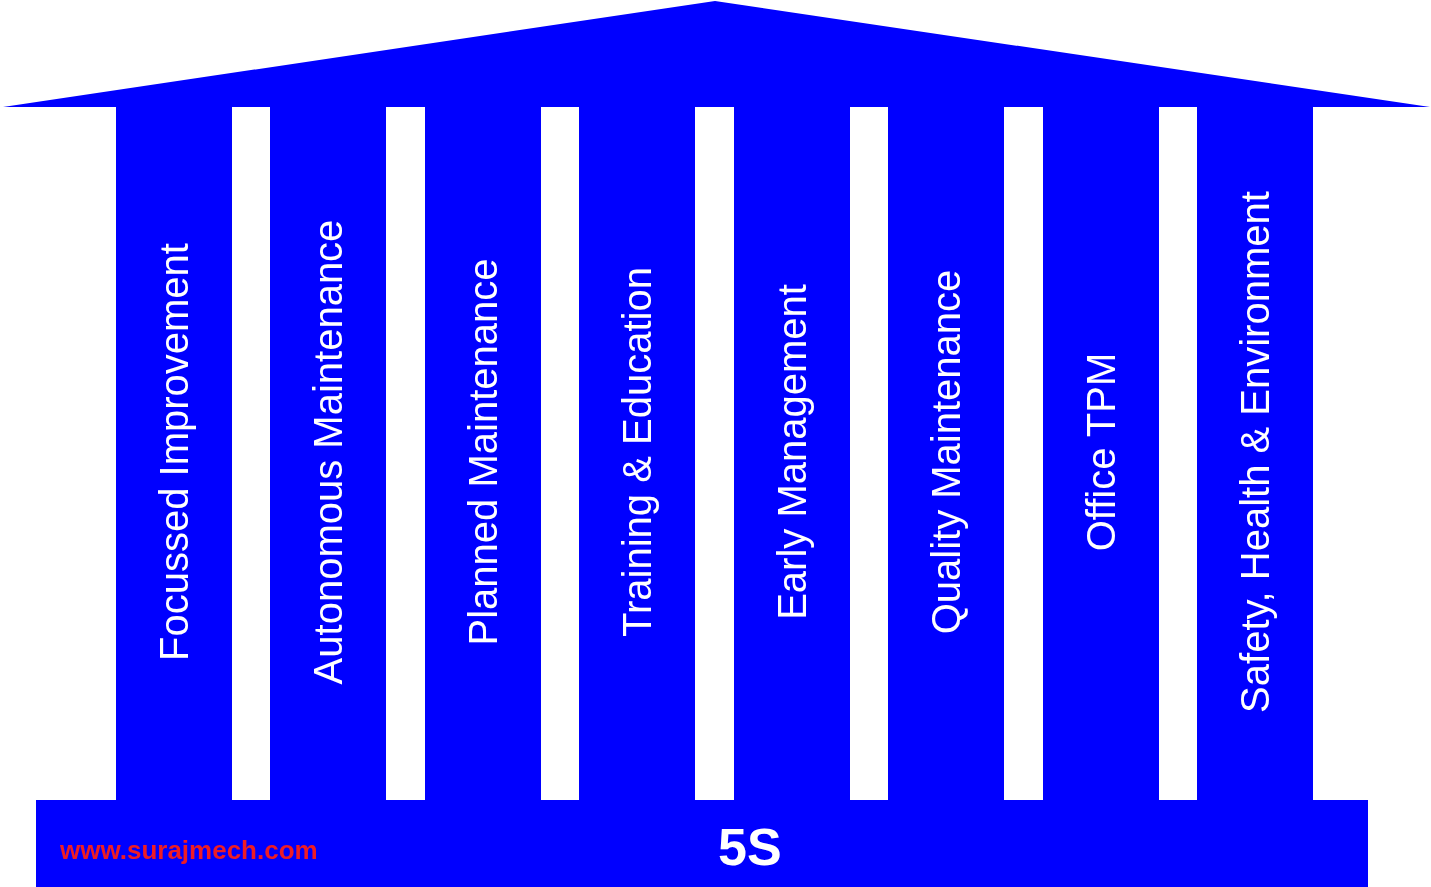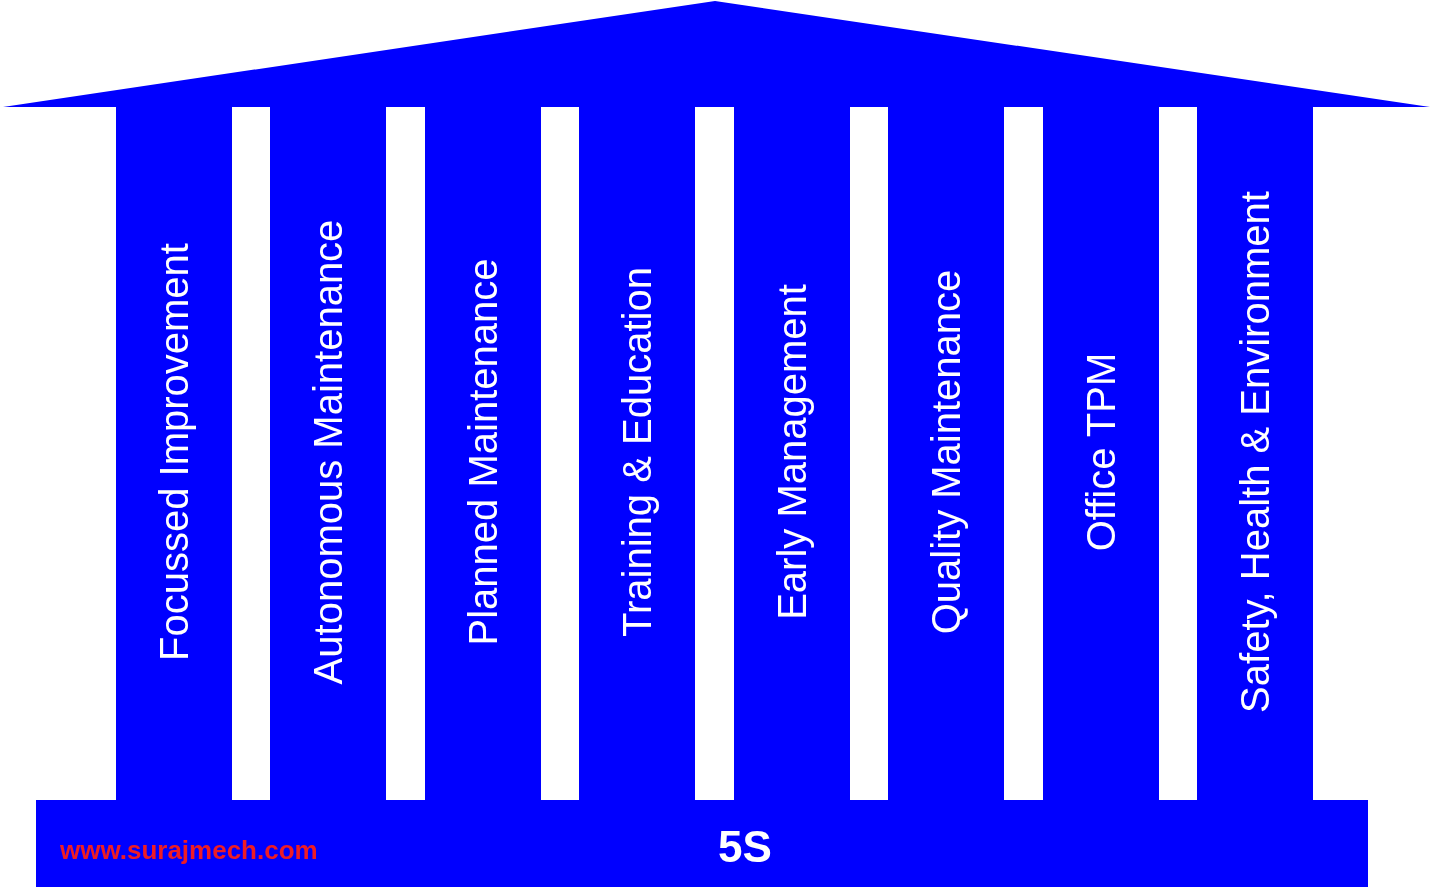--- a/index.html
+++ b/index.html
@@ -1,21 +1,21 @@
 <!DOCTYPE html>
 <html><head>
 <meta charset="utf-8">
 <style>
   html, body { margin:0; padding:0; background:#ffffff; }
   body { width:1431px; height:887px; position:relative; overflow:hidden; font-family:"Liberation Sans", sans-serif; }
   .roof { position:absolute; left:0; top:0; width:1431px; height:108px; }
   .pillar { position:absolute; top:107px; height:694px; width:116px; background:#0000ff; }
   .pillar-label { position:absolute; left:50%; top:345px; white-space:nowrap; color:#ffffff; font-size:40px; line-height:1; transform:translate(-50%,-50%) rotate(-90deg); }
   .base { position:absolute; left:36px; top:800px; width:1332px; height:87px; background:#0000ff; }
-  .base-title { position:absolute; left:682px; top:17px; color:#ffffff; font-weight:bold; font-size:44px; line-height:60px; }
+  .base-title { position:absolute; left:682px; top:17px; color:#ffffff; font-weight:bold; font-size:52px; line-height:60px; }
   .url { position:absolute; left:24px; top:36px; color:#ee1c25; font-weight:bold; font-size:26px; line-height:28px; }
 </style>
 </head>
 <body>
 
 <svg class="roof" viewBox="0 0 1431 108">
   <polygon points="3,107 715,1 1430,107" fill="#0000ff"></polygon>
 </svg>
 
 <div class="pillar" style="left:116px;">

